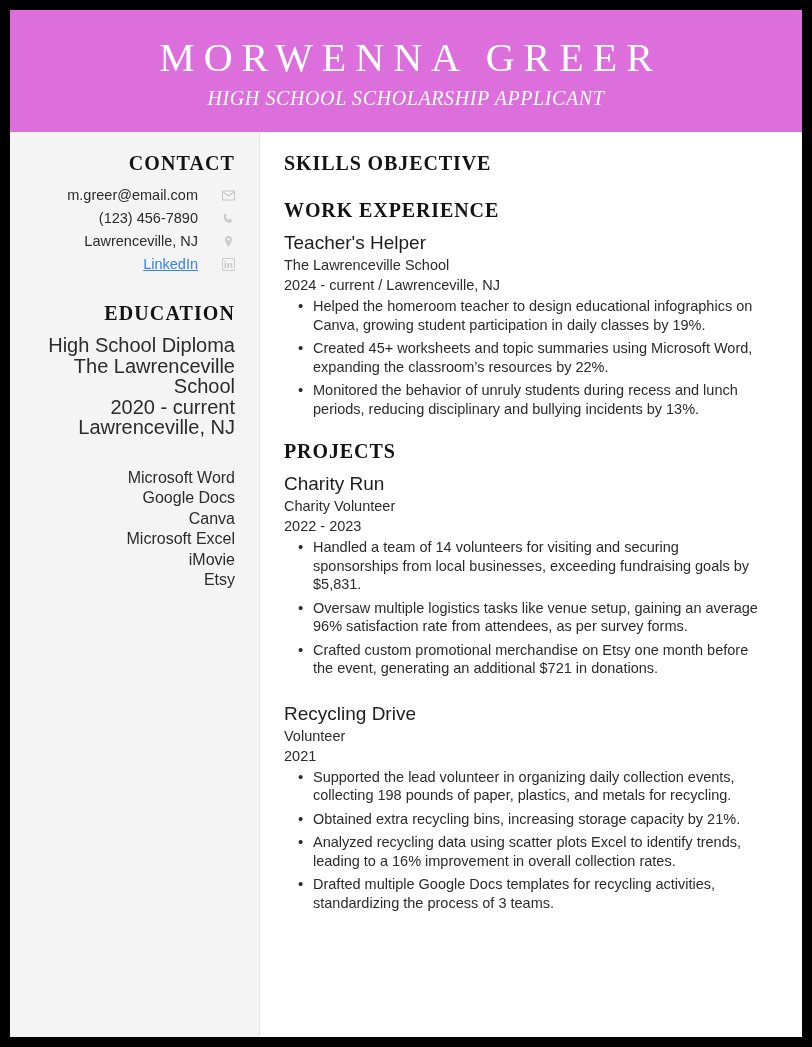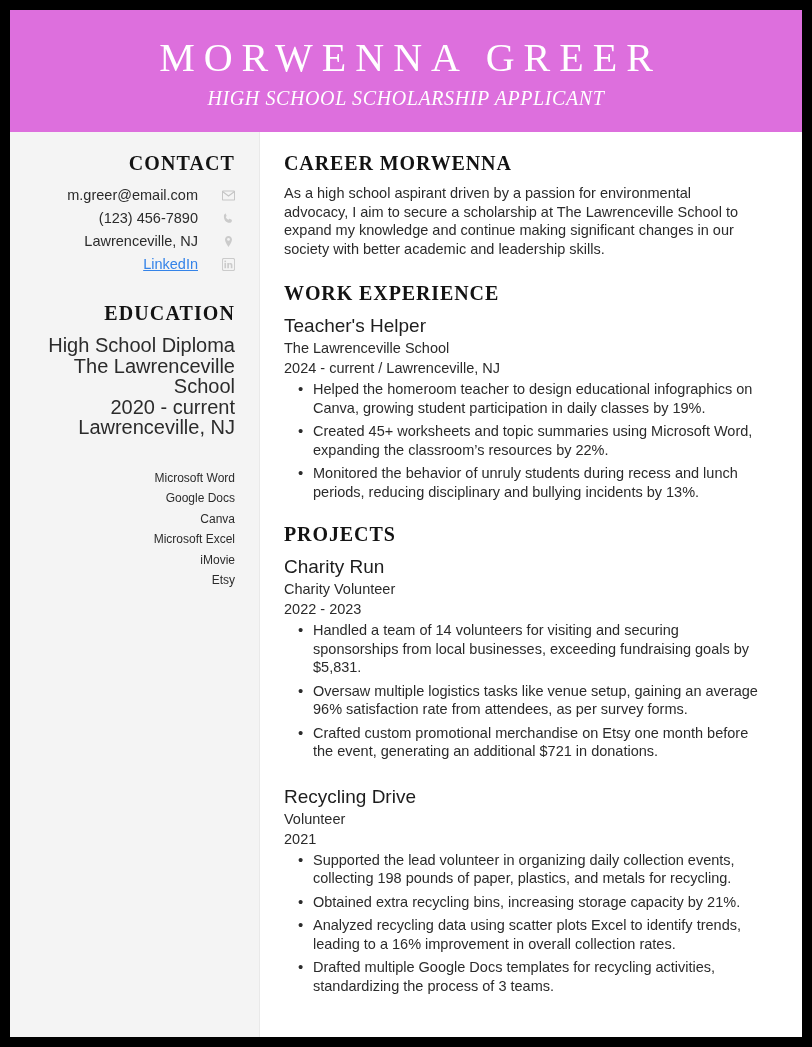--- a/index.html
+++ b/index.html
@@ -114,21 +114,21 @@
     opacity: 0.85;
   }
   .cicon svg { display: block; }
 
   .side-line {
     font-size: 20px;
     color: #2b2b2b;
     line-height: 20.5px;
   }
   .skill-line {
-    font-size: 12px;
+    font-size: 16px;
     color: #2b2b2b;
     line-height: 20.5px;
   }
 
   
   .main-heading {
     font-family: "Liberation Serif", serif;
     font-weight: bold;
     font-size: 20px;
     letter-spacing: 0.9px;
@@ -259,22 +259,21 @@
         <div class="skill-line">Microsoft Excel</div>
         <div class="skill-line">iMovie</div>
         <div class="skill-line">Etsy</div>
       </div>
 
     </div>
 
     <div class="main">
 
       <div class="main-section objective">
-        <div class="main-heading">CAREER MORWENNA</div>
-        <p class="objective-text">As a high school aspirant driven by a passion for environmental advocacy, I aim to secure a scholarship at The Lawrenceville School to expand my knowledge and continue making significant changes in our society with better academic and leadership skills.</p>
+        <div class="main-heading">SKILLS OBJECTIVE</div>
       </div>
 
       <div class="main-section">
         <div class="main-heading">WORK EXPERIENCE</div>
         <div class="entry">
           <div class="entry-title">Teacher's Helper</div>
           <div class="entry-org">The Lawrenceville School</div>
           <div class="entry-meta">2024 - current  /  Lawrenceville, NJ</div>
           <ul class="bullets">
             <li>Helped the homeroom teacher to design educational infographics on Canva, growing student participation in daily classes by 19%.</li>

